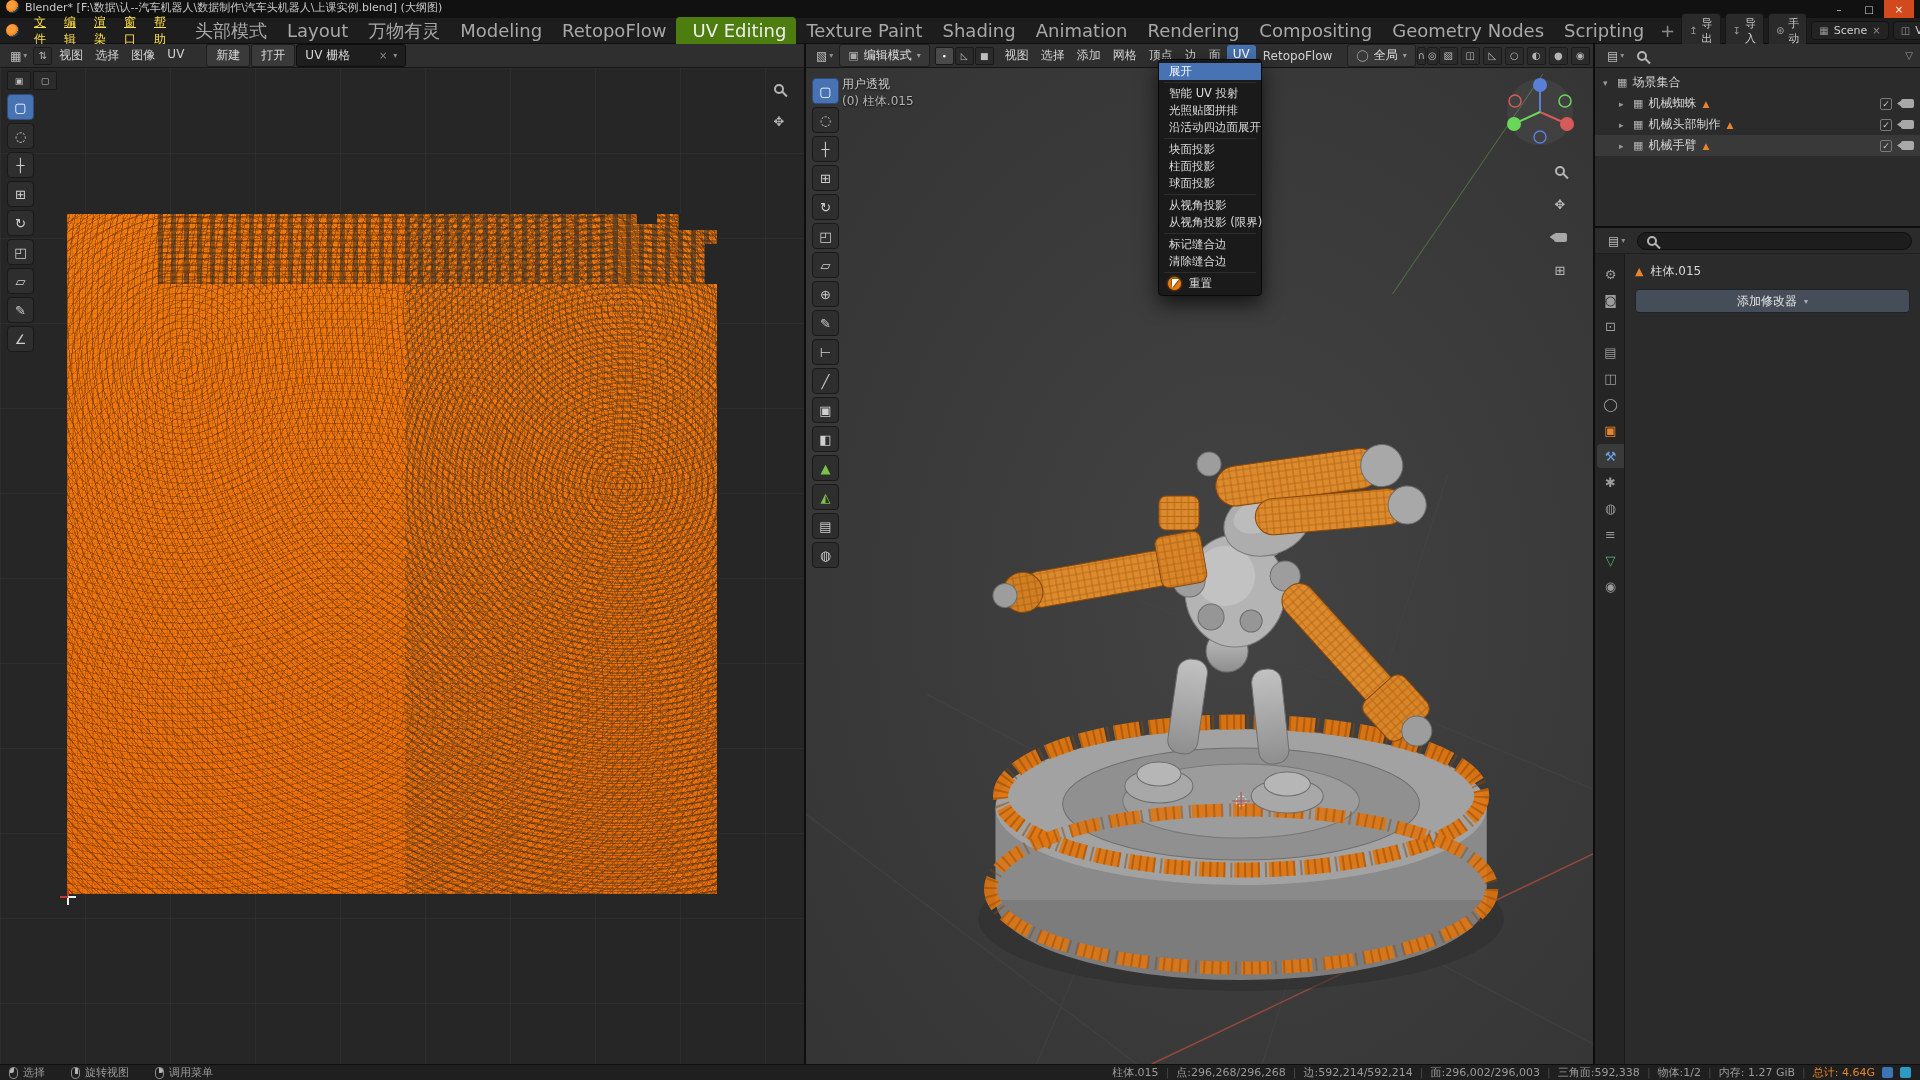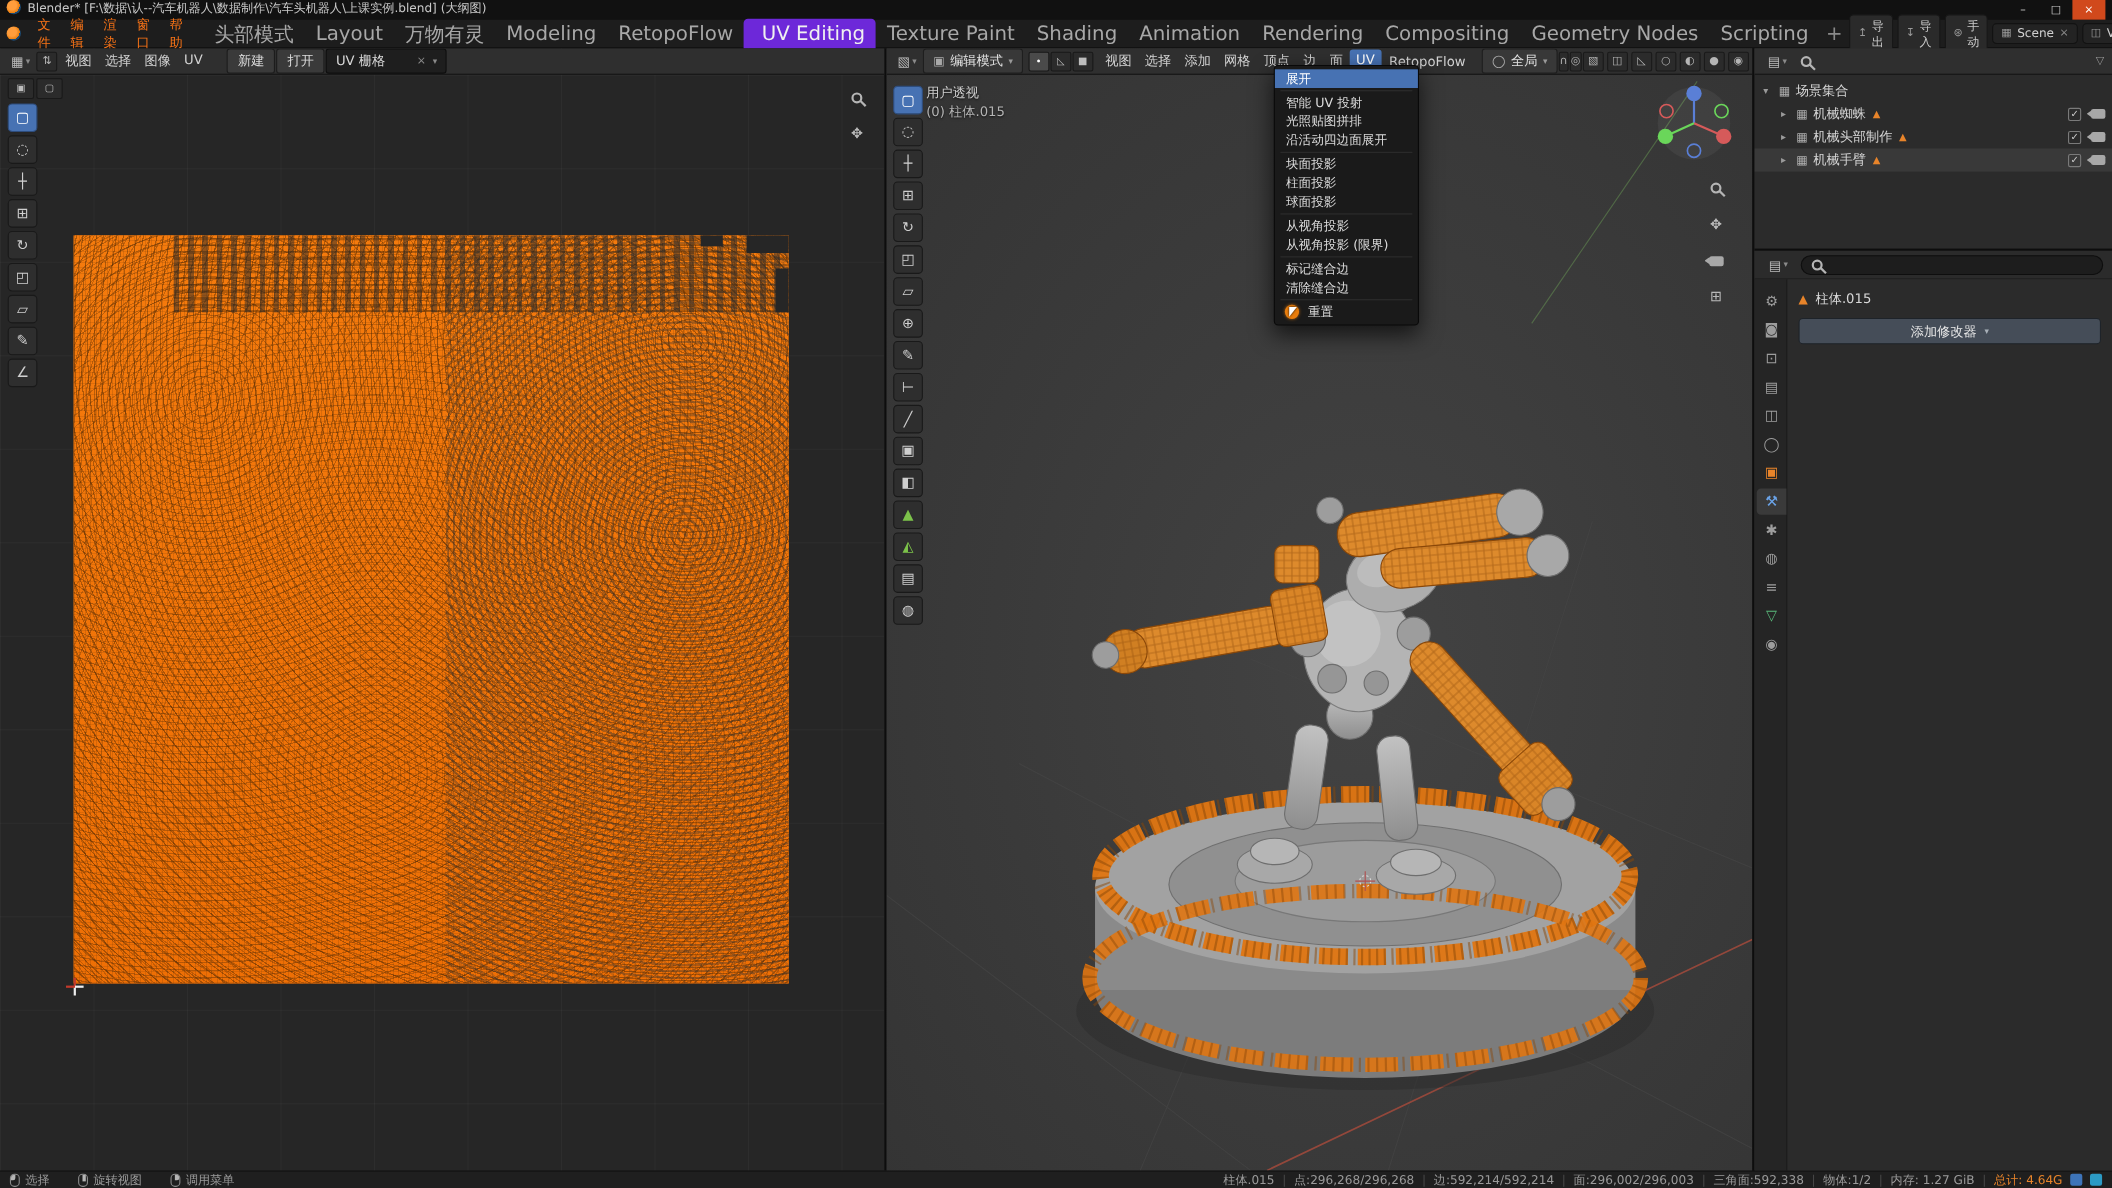--- a/index.html
+++ b/index.html
@@ -9,24 +9,24 @@
 
   
   .titlebar { height:18px; background:#111; display:flex; align-items:flex-start; padding:0 6px; font-size:11px; color:#c9c9c9; flex:none; }
   .blender-logo { width:13px; height:13px; border-radius:50%; background:radial-gradient(circle at 38% 38%, #ff9d3c 0 35%, #e87d0d 60%, #1c4a73 61%); margin-right:6px; flex:none; }
   .win-controls { margin-left:auto; display:flex; }
   .win-btn { width:30px; height:18px; display:flex; align-items:center; justify-content:center; color:#cfcfcf; font-size:10px; }
   .win-btn.close { background:#d1491c; color:#fff; }
 
   
   .menubar { height:26px; background:#1d1d1d; border-bottom:1px solid #0f0f0f; display:flex; align-items:center; padding:0 6px; flex:none; }
-  .mb-menu { padding:3px 9px; border-radius:4px; color:#f97316; }
+  .mb-menu { padding:3px 9px; border-radius:4px; color:#fde047;text-decoration:underline; }
   .ws-tabs { display:flex; align-items:center; margin-left:10px; }
   .ws-tab { padding:3px 10px; border-radius:4px 4px 0 0; color:#a8a8a8; white-space:nowrap; font-size:18px; }
-  .ws-tab.active { background:#6d28d9; color:#f0f0f0;padding-left:16px; }
+  .ws-tab.active { background:#4d7c0f; color:#f0f0f0;padding-left:16px; }
   .ws-tab.plus { color:#8a8a8a; padding:3px 6px; }
   .mb-right { margin-left:auto; display:flex; align-items:center; gap:4px; }
   .mb-btn { display:flex; align-items:center; gap:4px; background:#2a2a2a; border:1px solid #171717; border-radius:4px; padding:2px 7px; font-size:11px; color:#c9c9c9; }
   .mb-btn .ic { color:#9a9a9a; font-size:10px; }
   .id-widget { display:flex; align-items:center; gap:5px; background:#232323; border:1px solid #121212; border-radius:4px; padding:2px 7px; font-size:11px; color:#cfcfcf; }
   .id-widget .ic { color:#9a9a9a; font-size:10px; }
   .id-widget .x { color:#8a8a8a; font-size:10px; }
 
   
   .main { flex:1; display:flex; min-height:0; position:relative; }
@@ -91,21 +91,21 @@
   .pane-3d { flex:1; position:relative; overflow:hidden; border-right:2px solid #0d0d0d;
              background:radial-gradient(ellipse at 55% 55%, #434343 0%, #3a3a3a 55%, #333 100%); }
   .scene { position:absolute; inset:0; width:100%; height:100%; z-index:1; }
   .vp-info { position:absolute; left:36px; top:32px; z-index:3; color:#cfcfcf; text-shadow:0 1px 2px rgba(0,0,0,.8); line-height:17px; font-size:12px; }
   .vp-info .obj { color:#b5b5b5; }
   .pane-3d .tools { left:6px; top:34px; }
   .gizmo { position:absolute; right:16px; top:30px; z-index:3; }
   .nav-icons { position:absolute; right:22px; top:116px; display:flex; flex-direction:column; gap:11px; z-index:3; }
 
   
-  .uv-menu { position:absolute; left:352px; top:15px; width:132px; background:#1a1a1a; border:1px solid #090909; border-radius:4px; box-shadow:0 8px 20px rgba(0,0,0,.65); padding:3px 0; z-index:40; font-size:11.5px; }
+  .uv-menu { position:absolute; left:352px; top:15px; width:104px; background:#1a1a1a; border:1px solid #090909; border-radius:4px; box-shadow:0 8px 20px rgba(0,0,0,.65); padding:3px 0; z-index:40; font-size:11.5px; }
   .mi { height:17px; display:flex; align-items:center; padding:0 10px; color:#dcdcdc; white-space:nowrap; }
   .mi.hl { background:#4772b3; color:#fff; }
   .mi.sep { height:5px; padding:0; position:relative; }
   .mi.sep::after { content:""; position:absolute; left:5px; right:5px; top:2px; border-top:1px solid #2d2d2d; }
   .mi.cursor-row { position:relative; padding-left:30px; }
   .mi.cursor-row::before { content:""; position:absolute; left:9px; top:2px; width:13px; height:13px; border-radius:50%; background:#e87d0d; box-shadow:0 0 3px rgba(232,125,13,.8); }
   .mi.cursor-row::after { content:""; position:absolute; left:13px; top:4px; border-left:7px solid #fff; border-bottom:9px solid transparent; filter:drop-shadow(0 0 1px #000); }
 
   
   .sidebar { width:325px; flex:none; background:#2b2b2b; display:flex; flex-direction:column; position:relative; }

